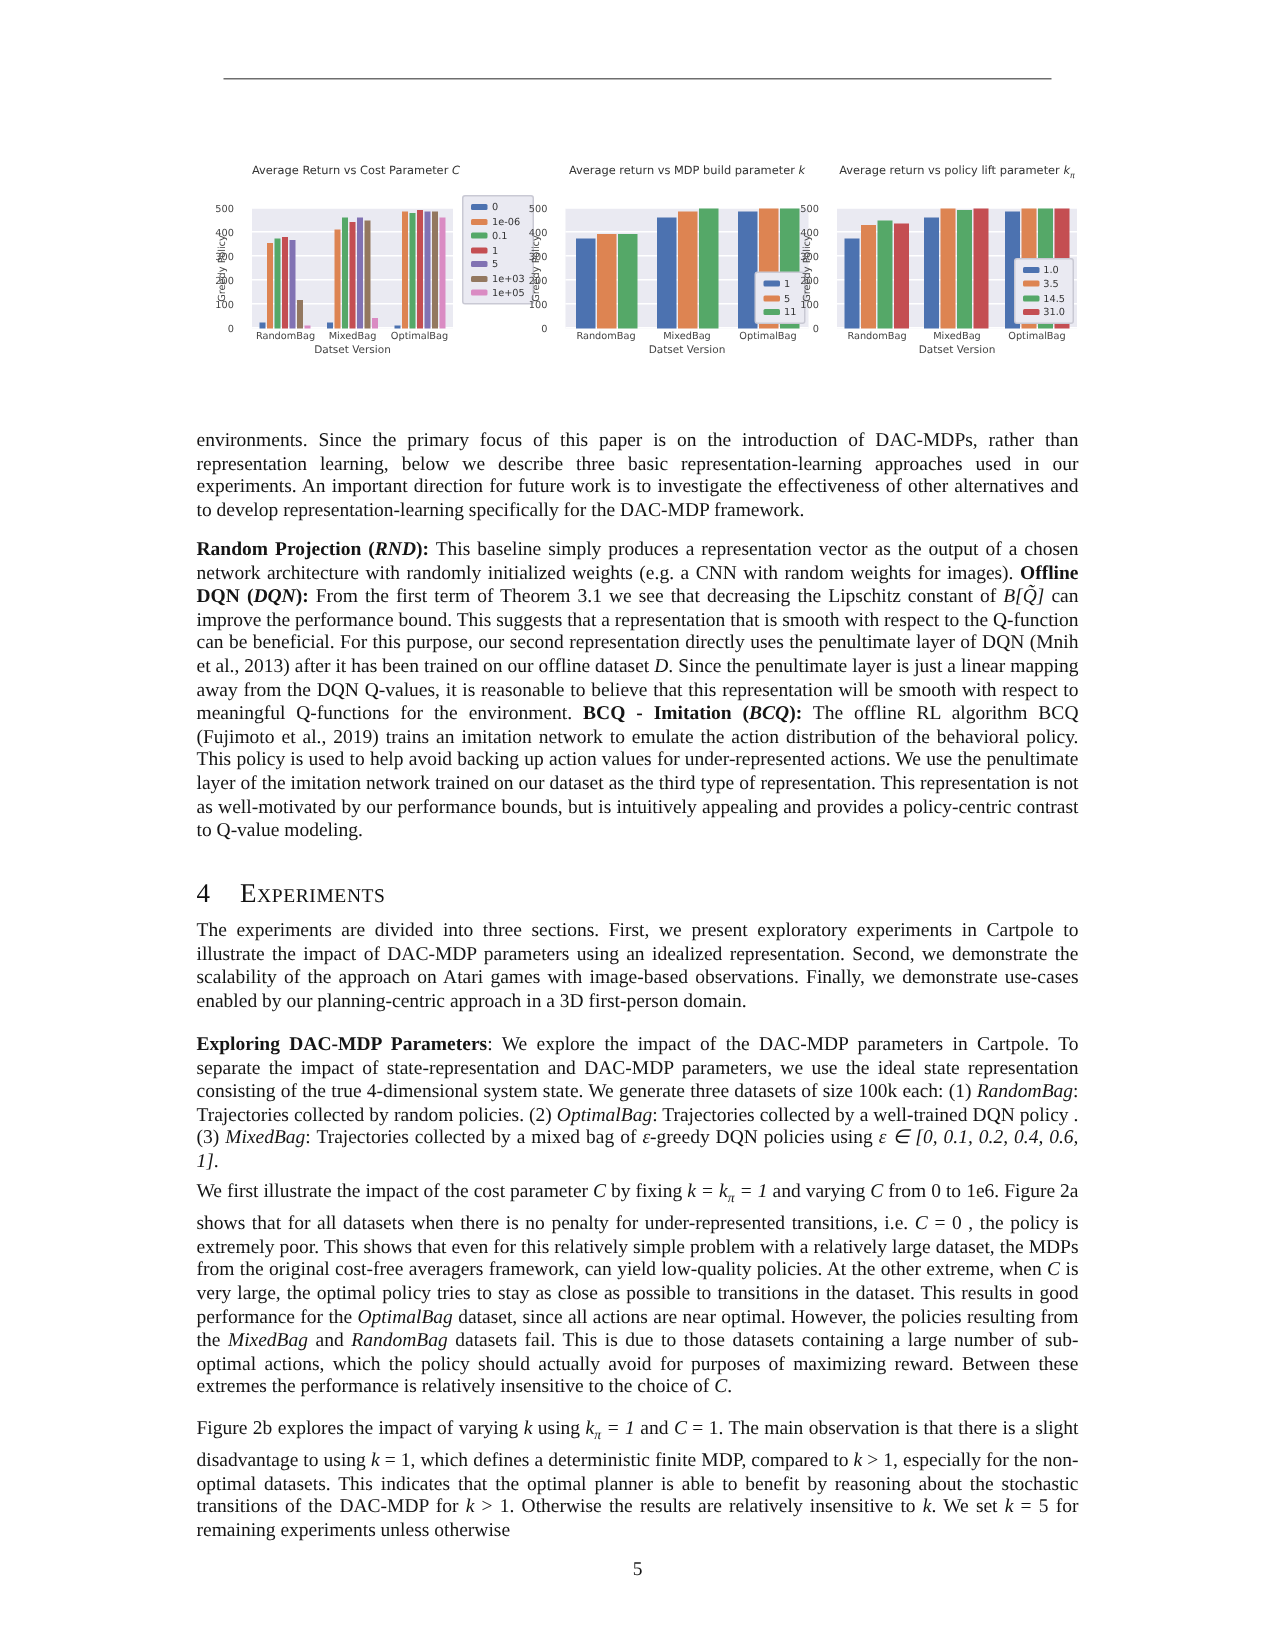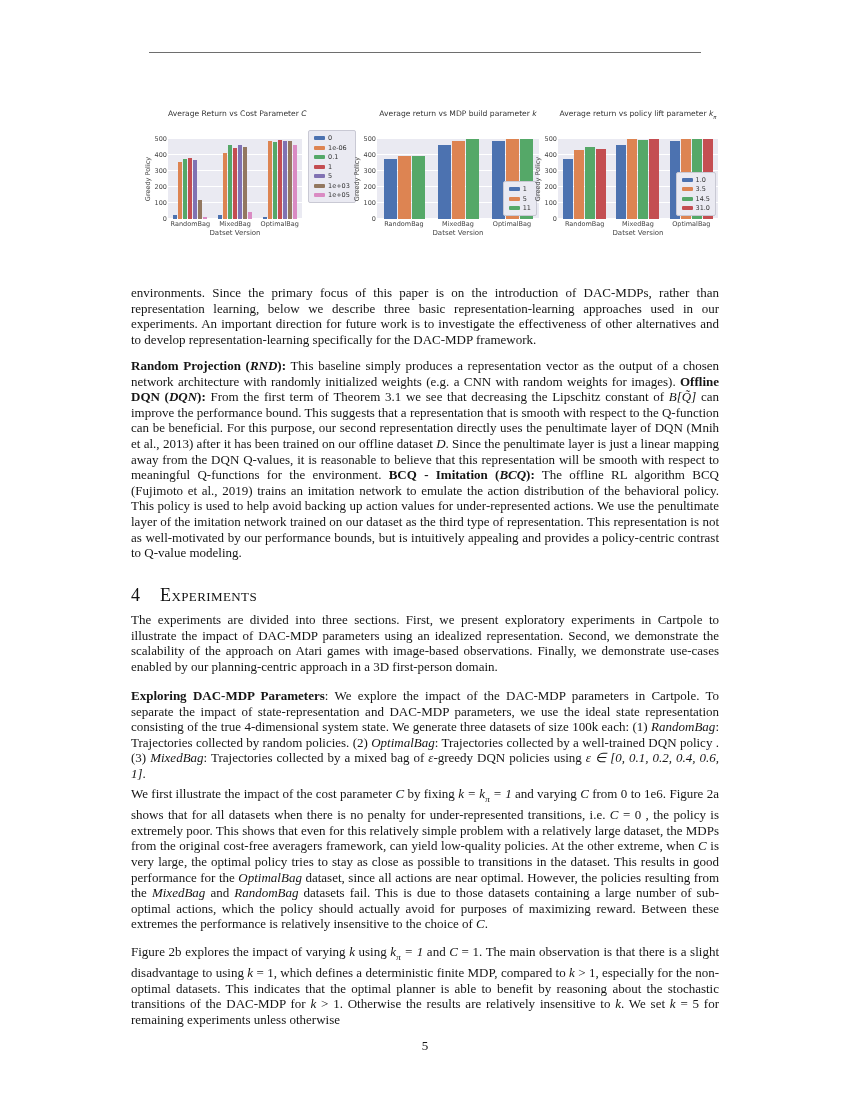--- a/index.html
+++ b/index.html
@@ -12,21 +12,21 @@
   .chart{position:absolute;top:0;}
   .c0{left:0;width:162px;}
   .c1{left:209px;width:190px;}
   .c2{left:390px;width:188px;}
   .ct{font-family:"DejaVu Sans",sans-serif;font-size:7.6px;color:#333;text-align:center;
       margin-left:28px;height:11px;line-height:11px;white-space:nowrap;margin-bottom:20px;}
   .cb{position:relative;display:flex;}
   .yax{position:relative;width:28px;height:80px;flex:0 0 28px;}
   .ylab{position:absolute;left:-32px;top:36px;width:80px;text-align:center;transform:rotate(-90deg);
         font-family:"DejaVu Sans",sans-serif;font-size:6.5px;color:#444;}
-  .ytick{position:absolute;right:1px;font-family:"DejaVu Sans",sans-serif;font-size:6.5px;color:#444;line-height:7px;}
+  .ytick{position:absolute;right:12px;font-family:"DejaVu Sans",sans-serif;font-size:6.5px;color:#444;line-height:7px;}
   .plot{position:relative;height:80px;background:#eaeaf2;flex:1;}
   .grid{position:absolute;left:0;right:0;height:1px;background:#ffffff;}
   .bars-group{position:absolute;bottom:0;height:80px;display:flex;align-items:flex-end;justify-content:center;gap:1px;}
   .xtrow{display:flex;margin-left:28px;font-family:"DejaVu Sans",sans-serif;font-size:6.5px;color:#444;line-height:9px;margin-top:1px;}
   .xt{flex:1;text-align:center;white-space:nowrap;}
   .xl{margin-left:28px;text-align:center;font-family:"DejaVu Sans",sans-serif;font-size:7px;color:#444;line-height:9px;}
   .legend{background:#eaeaf2;border:1px solid #c9c9d4;border-radius:2px;padding:3px 5px;
           display:flex;flex-direction:column;gap:1.5px;font-family:"DejaVu Sans",sans-serif;font-size:6.5px;color:#333;}
   .legend.inside{position:absolute;right:2px;bottom:3px;}
   .legend-out{position:absolute;left:168px;top:22px;}

